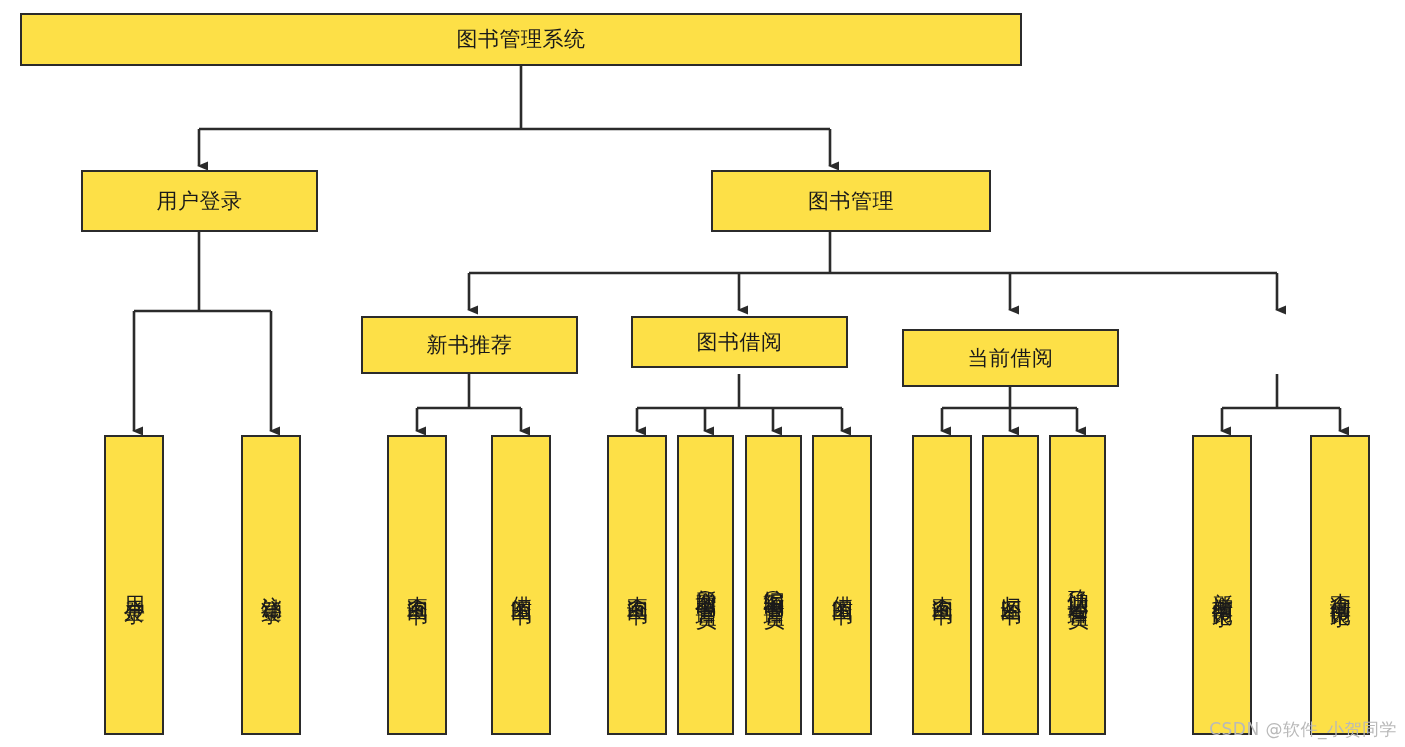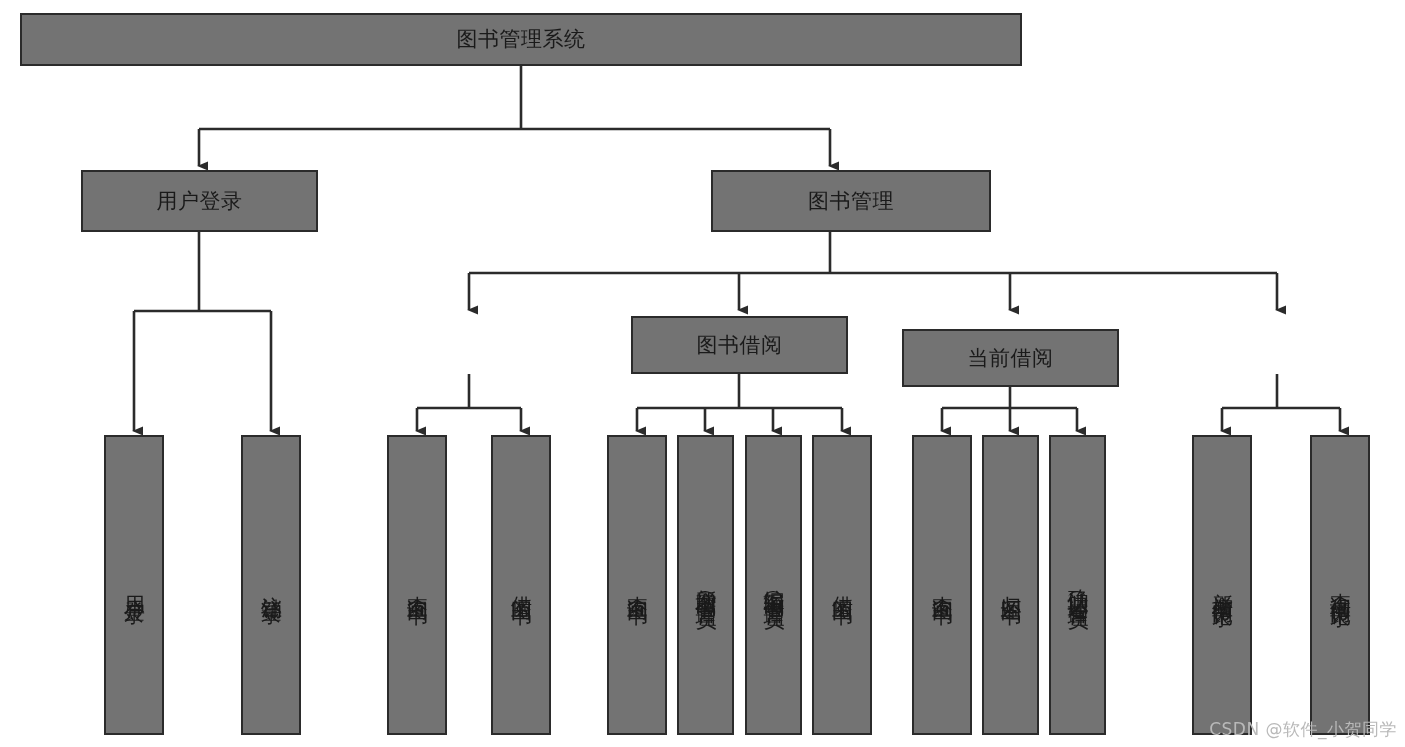--- a/index.html
+++ b/index.html
@@ -22,21 +22,21 @@
     left: 0;
     top: 0;
     width: 1405px;
     height: 747px;
     pointer-events: none;
   }
   .node {
     position: absolute;
     box-sizing: border-box;
     border: 2px solid #2b2b2b;
-    background: #737373;
+    background: #fde047;
     display: flex;
     align-items: center;
     justify-content: center;
     color: #1a1a1a;
   }
   .node .lbl {
     display: block;
     text-align: center;
     line-height: 1.18;
   }
@@ -127,21 +127,24 @@
     <span class="lbl">图书管理系统</span>
   </div>
 
   <div class="node h" style="left:81px; top:170px; width:237px; height:62px;">
     <span class="lbl">用户登录</span>
   </div>
   <div class="node h" style="left:711px; top:170px; width:280px; height:62px;">
     <span class="lbl">图书管理</span>
   </div>
 
-  <div class="node h" style="left:631px; top:316px; width:217px; height:58px;">
+  <div class="node h" style="left:361px; top:316px; width:217px; height:58px;">
+    <span class="lbl">新书推荐</span>
+  </div>
+  <div class="node h" style="left:631px; top:316px; width:217px; height:52px;">
     <span class="lbl">图书借阅</span>
   </div>
   <div class="node h" style="left:902px; top:316px; width:217px; height:58px;margin-top:13px;">
     <span class="lbl">当前借阅</span>
   </div>
 
   <div class="node v" style="left:104px; top:435px; width:60px; height:300px;">
     <span class="lbl">用户登录</span>
   </div>
   <div class="node v" style="left:241px; top:435px; width:60px; height:300px;">

